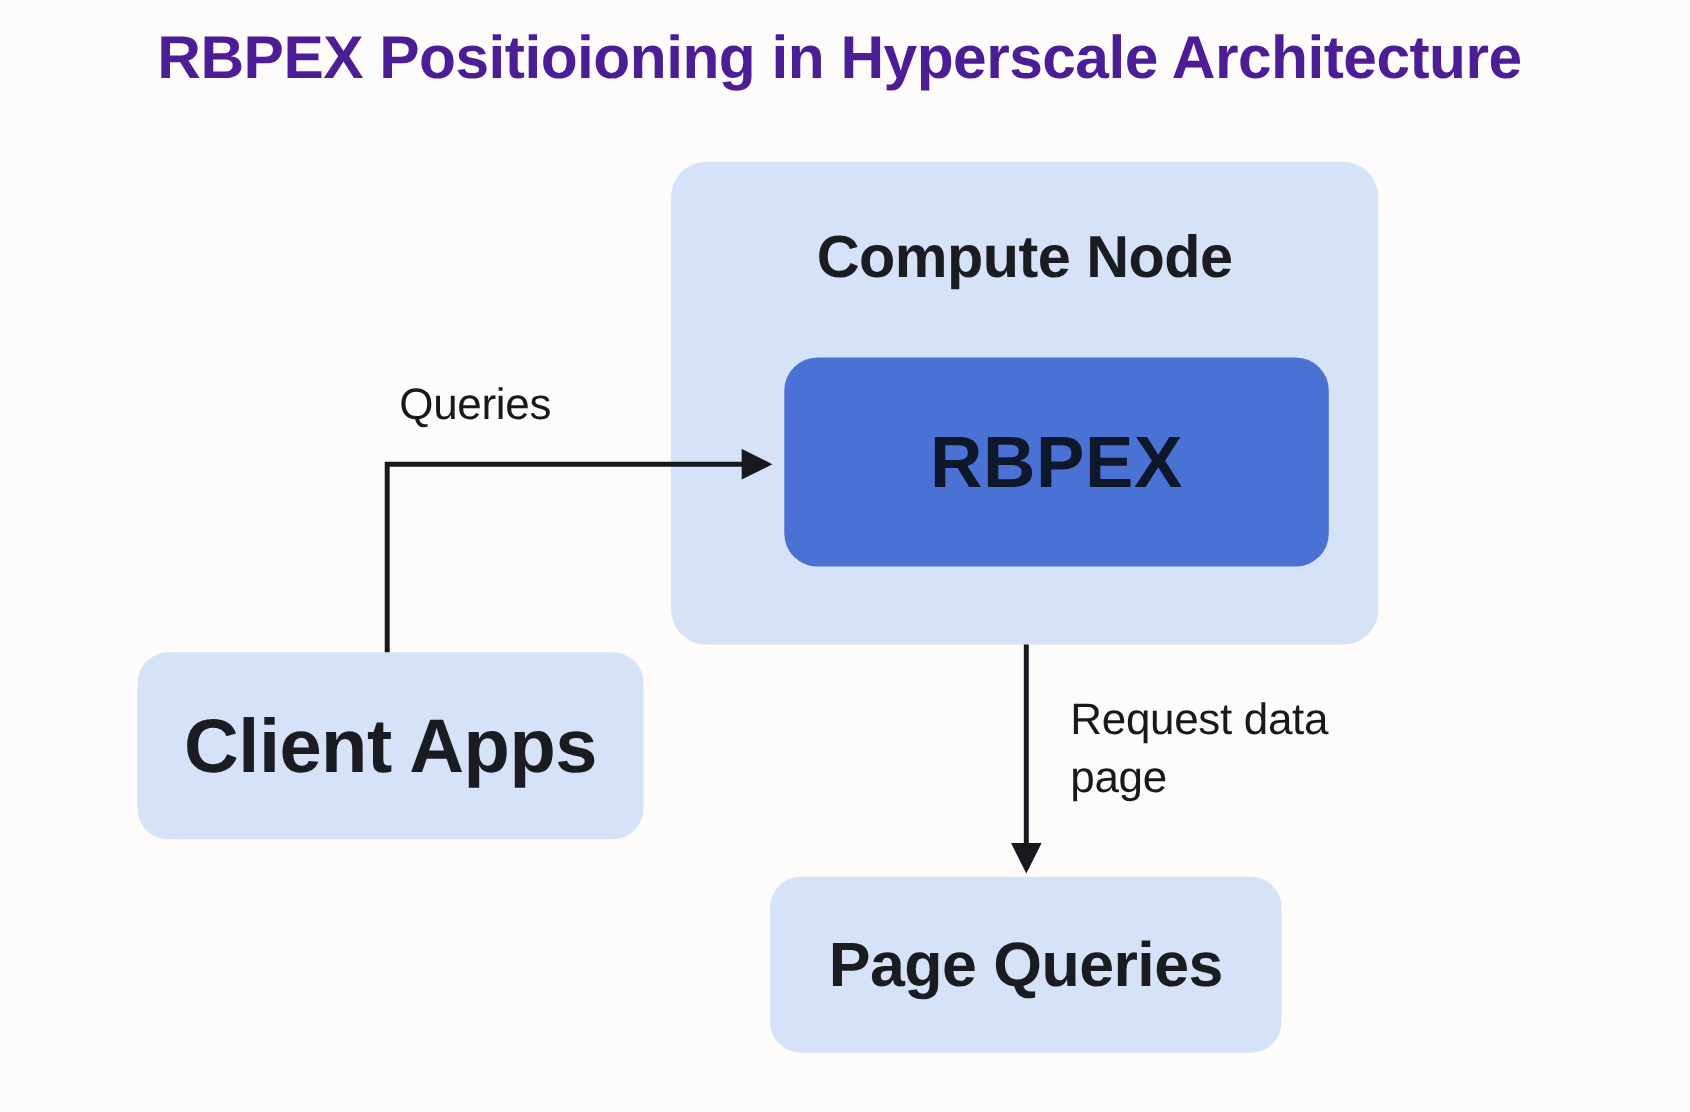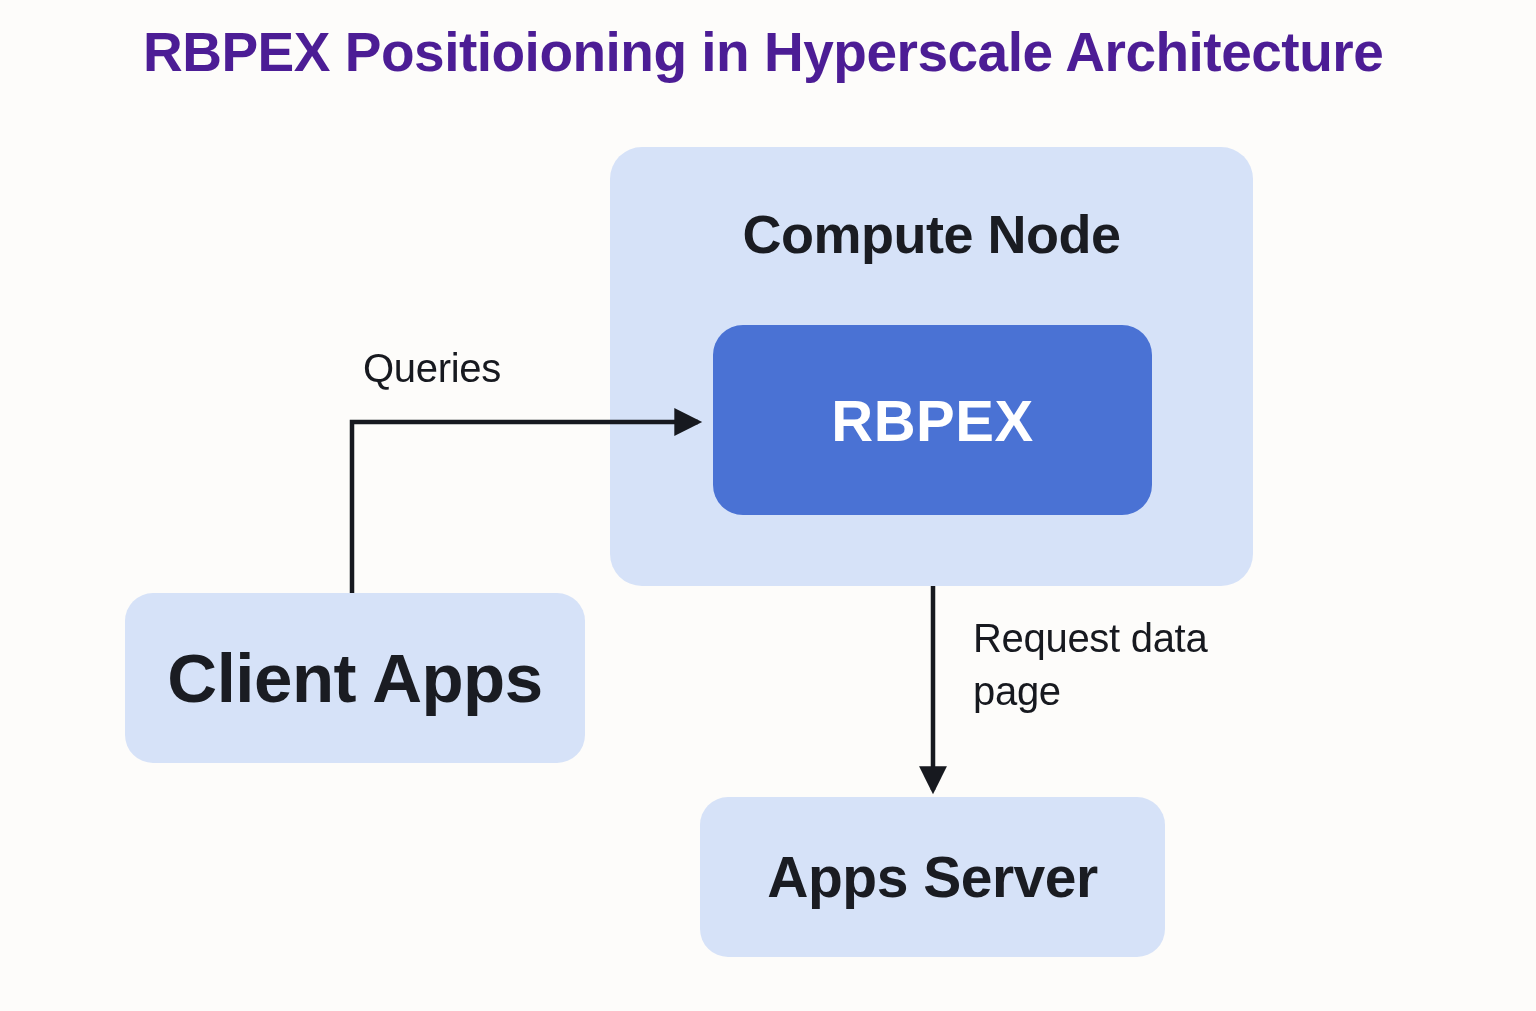--- a/index.html
+++ b/index.html
@@ -42,30 +42,30 @@
     margin-top: 56px;
     text-align: center;
     font-size: 54px;
     font-weight: 600;
     letter-spacing: -0.5px;
   }
   .rbpex-node {
     position: absolute;
     left: 103px;   
     top: 178px;    
-    width: 439px;
+    width: 495px;
     height: 190px;
     background: #4a72d4;
     border-radius: 30px;
     display: flex;
     align-items: center;
     justify-content: center;
-    font-size: 58px;
+    font-size: 66px;
     font-weight: 700;
-    color: #ffffff;
+    color: #0f172a;
     letter-spacing: 0.5px;
   }
   .client-apps-node {
     left: 125px;
     top: 593px;
     width: 460px;
     height: 170px;
     display: flex;
     align-items: center;
     justify-content: center;
@@ -92,21 +92,21 @@
     font-weight: 400;
     letter-spacing: -0.3px;
   }
   .queries-label {
     left: 363px;
     top: 346px;
     white-space: nowrap;
   }
   .request-label {
     left: 973px;
-    top: 612px;
+    top: 628px;
     width: 245px;
     line-height: 1.32;
   }
   .arrows {
     position: absolute;
     left: 0;
     top: 0;
     z-index: 5;
     pointer-events: none;
   }
@@ -132,21 +132,21 @@
     <div class="rbpex-node">
       <span>RBPEX</span>
     </div>
   </div>
 
   <div class="node client-apps-node">
     <span>Client Apps</span>
   </div>
 
   <div class="node page-server-node">
-    <span>Apps Server</span>
+    <span>Page Queries</span>
   </div>
 
   <div class="edge-label queries-label">Queries</div>
 
   <div class="edge-label request-label">Request data page</div>
 
   <svg class="arrows" width="1536" height="1011" viewBox="0 0 1536 1011">
     <defs>
       <marker id="ah" viewBox="0 0 10 10" refX="8.5" refY="5" markerWidth="7" markerHeight="6.2" orient="auto-start-reverse">
         <path class="arrowhead-path" d="M0,0 L10,5 L0,10 z"></path>

